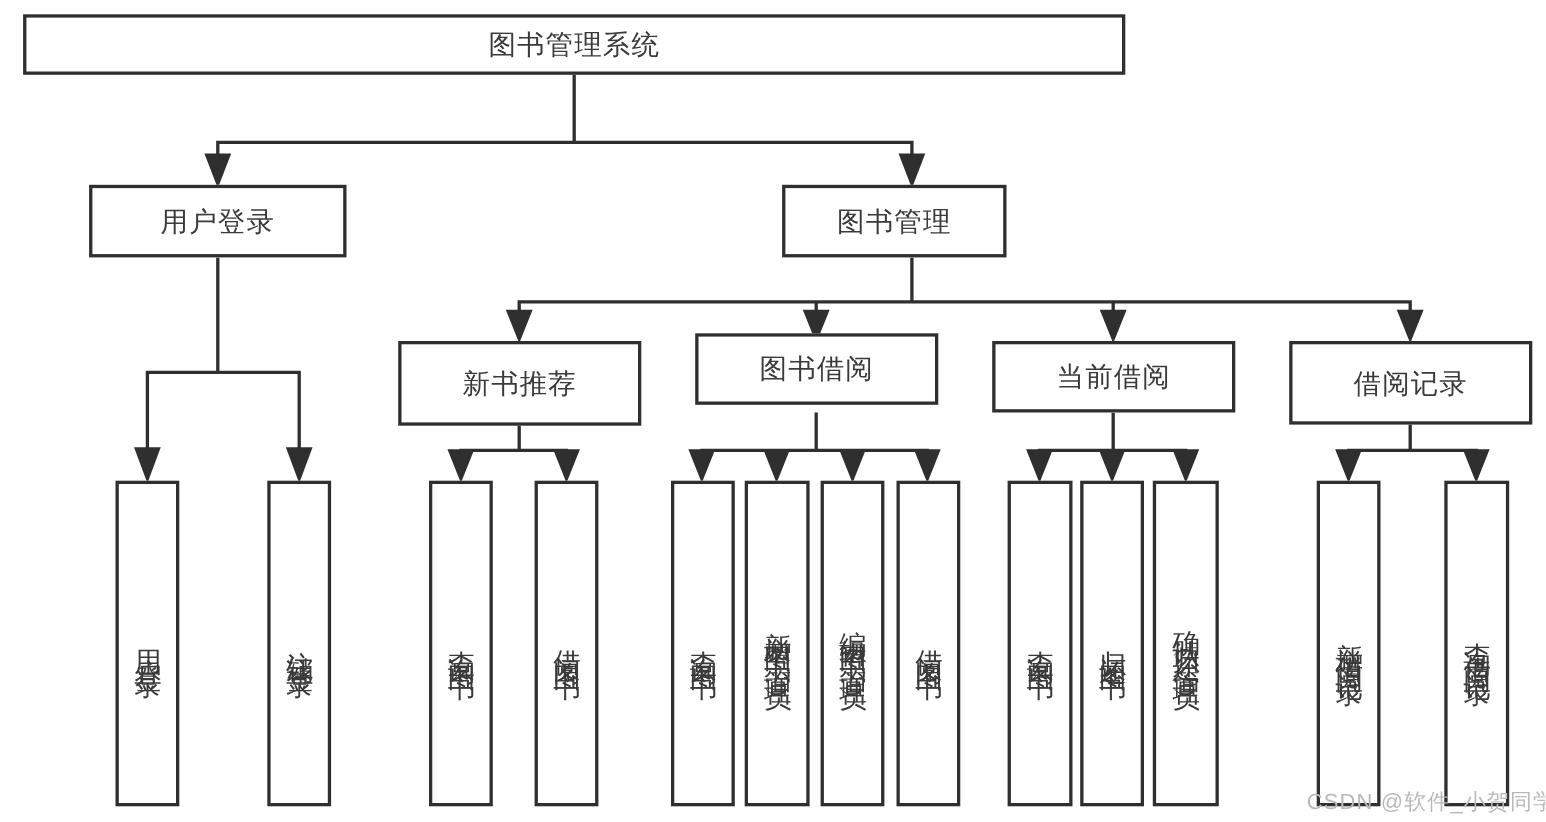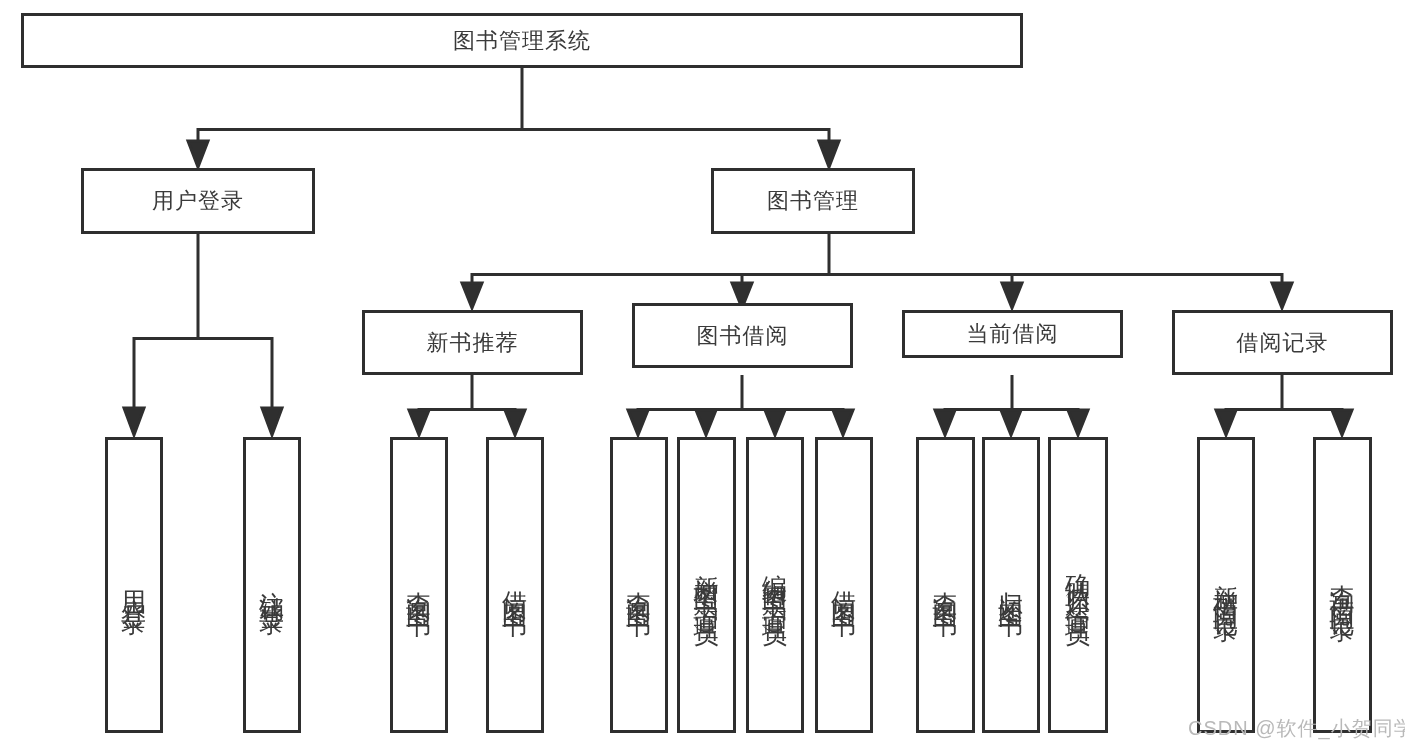--- a/index.html
+++ b/index.html
@@ -6,21 +6,21 @@
   .stage{
     position:relative;width:1405px;height:747px;background:#ffffff;
     font-family:"Liberation Sans",sans-serif;color:#333333;overflow:hidden;
   }
   .connectors{position:absolute;left:0;top:0;z-index:1;}
   .box{
     position:absolute;box-sizing:border-box;background:#ffffff;
     border:3px solid #2f2f2f;display:flex;align-items:center;justify-content:center;
     z-index:2;
   }
-  .box.h span{font-size:22px;letter-spacing:1px;white-space:nowrap;color:#3a3a3a;}
+  .box.h span{font-size:25px;letter-spacing:1px;white-space:nowrap;color:#3a3a3a;}
   .box.v span{
     writing-mode:vertical-rl;font-size:25px;line-height:1.28;letter-spacing:7px;
     color:#3a3a3a;
   }
   .watermark{
     position:absolute;left:1188px;top:715px;z-index:5;
     font-size:20px;letter-spacing:1px;color:#b9b9b9;white-space:nowrap;
   }
 </style>
 </head>
@@ -82,30 +82,30 @@
     <span>图书管理系统</span>
   </div>
 
   <div class="box h" style="left:81px;top:168px;width:234px;height:66px">
     <span>用户登录</span>
   </div>
   <div class="box h" style="left:711px;top:168px;width:204px;height:66px">
     <span>图书管理</span>
   </div>
 
-  <div class="box h" style="left:362px;top:310px;width:221px;height:65px">
+  <div class="box h" style="left:362px;top:310px;width:221px;height:77px">
     <span>新书推荐</span>
   </div>
   <div class="box h" style="left:632px;top:303px;width:221px;height:65px">
     <span>图书借阅</span>
   </div>
-  <div class="box h" style="left:902px;top:310px;width:221px;height:48px">
+  <div class="box h" style="left:902px;top:310px;width:221px;height:65px">
     <span>当前借阅</span>
   </div>
-  <div class="box h" style="left:1172px;top:310px;width:221px;height:65px">
+  <div class="box h" style="left:1172px;top:310px;width:221px;height:76px">
     <span>借阅记录</span>
   </div>
 
   <div class="box v" style="left:105px;top:437px;width:58px;height:296px">
     <span>用户登录</span>
   </div>
   <div class="box v" style="left:243px;top:437px;width:58px;height:296px">
     <span>注销登录</span>
   </div>
 

